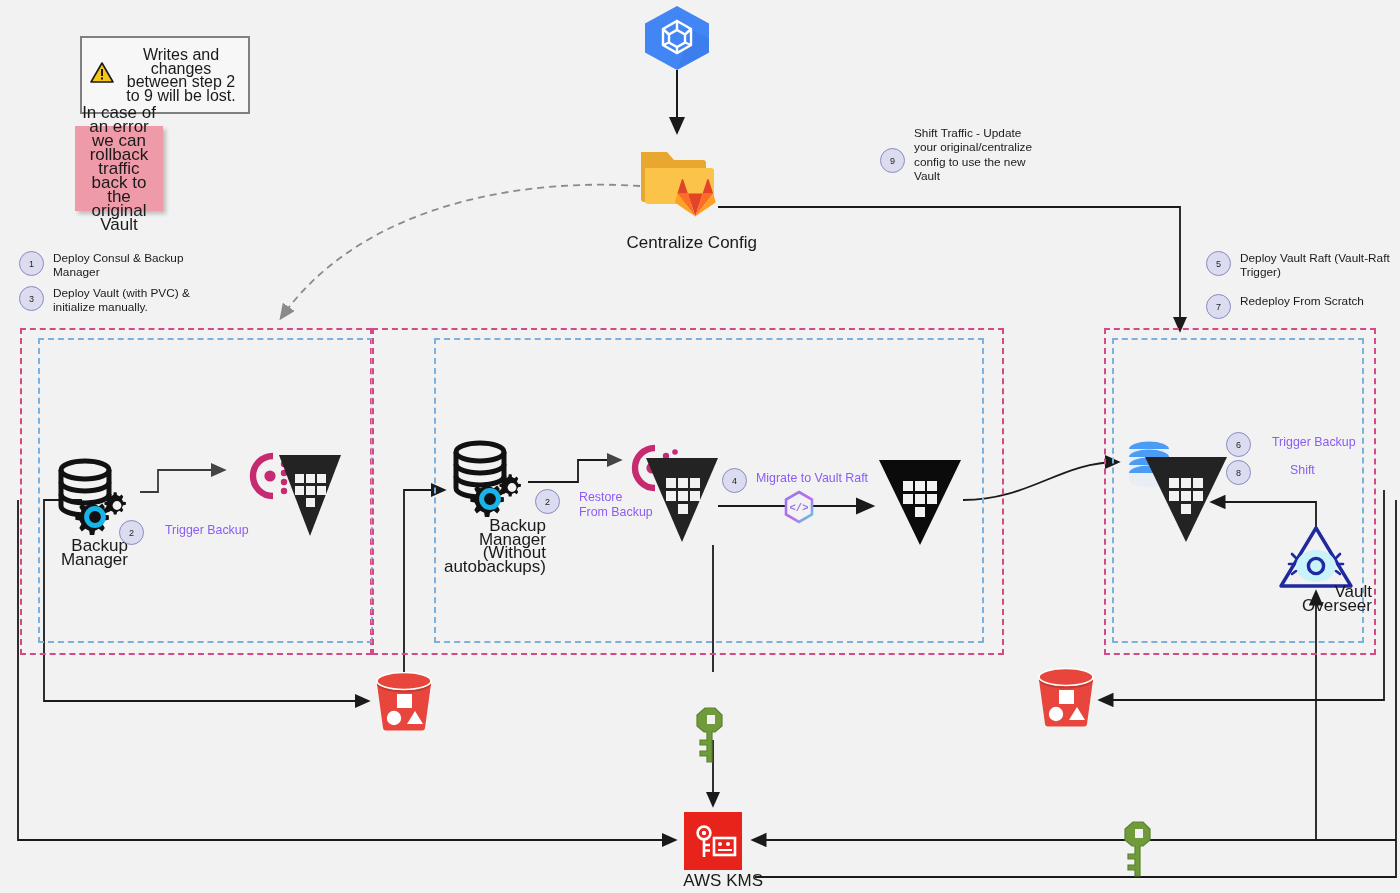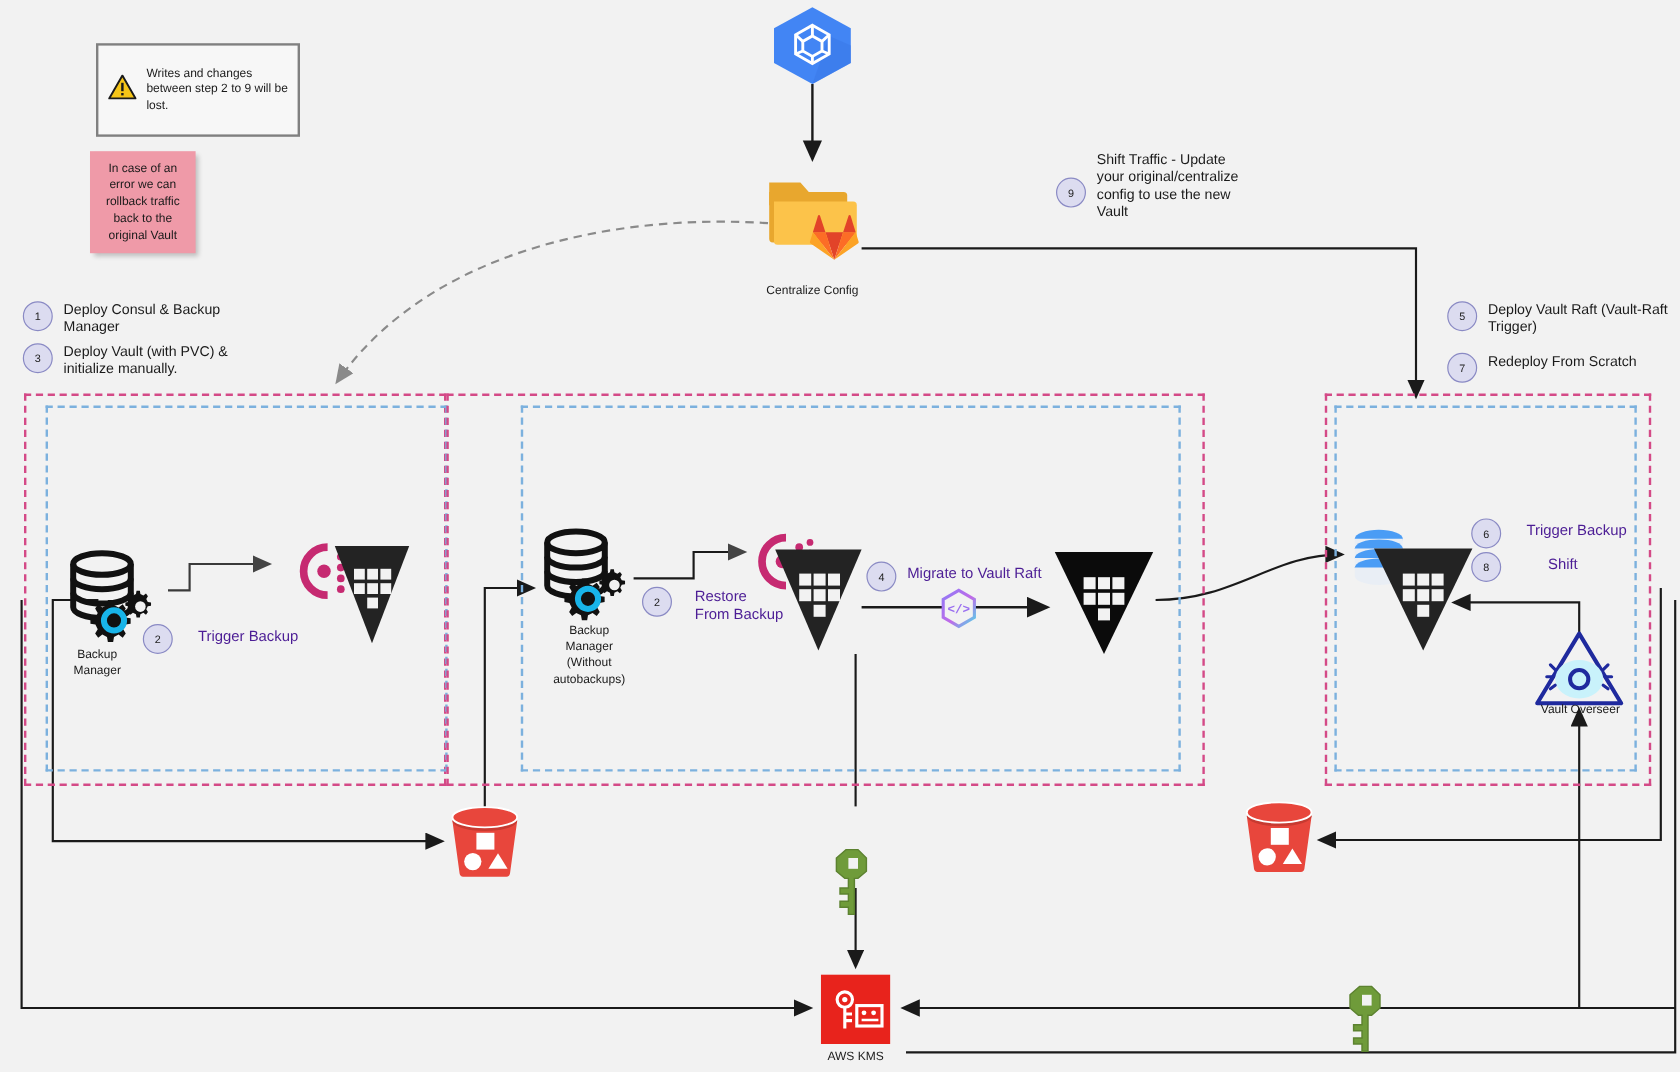--- a/index.html
+++ b/index.html
@@ -18,27 +18,27 @@
   }
   .abs{position:absolute;}
   svg.layer{position:absolute;left:0;top:0;width:1400px;height:893px;overflow:visible;pointer-events:none;}
 
   
   .warn-box{
     left:80px;top:36px;width:170px;height:78px;
     background:#f7f7f7;border:2px solid #808080;
     display:flex;align-items:center;gap:8px;padding:0 8px;box-sizing:border-box;
   }
-  .warn-box .txt{font-size:10px;line-height:13.5px;color:#1a1a1a;}
+  .warn-box .txt{font-size:16px;line-height:13.5px;color:#1a1a1a;text-align:center;}
   .sticky{
     left:75px;top:126px;width:88px;height:85px;
     background:#ef9aa8;
     box-shadow:3px 3px 4px rgba(0,0,0,.22);
     display:flex;align-items:center;justify-content:center;
-    text-align:center;font-size:10px;line-height:14px;color:#1a1a1a;
+    text-align:center;font-size:17px;line-height:14px;color:#1a1a1a;
     padding:2px 4px;box-sizing:border-box;
   }
 
   
   .step{
     display:flex;align-items:flex-start;gap:9px;
   }
   .bullet{
     width:23px;height:23px;border-radius:50%;
     background:#dcdcf0;border:1.4px solid #8a8ac4;
@@ -47,23 +47,23 @@
     flex:0 0 auto;
   }
   .step-label{font-size:11.8px;line-height:14.4px;color:#1a1a1a;}
 
   
   .outer-region{border:2.2px dashed #d44a87;box-sizing:border-box;}
   .inner-region{border:2.2px dashed #7cb1de;box-sizing:border-box;}
 
   
   .cap{
-    font-size:10px;line-height:13.6px;color:#1a1a1a;text-align:center;
-  }
-  .flow-label{font-size:12.4px;color:#4c1d95;white-space:nowrap;}
+    font-size:17px;line-height:13.6px;color:#1a1a1a;text-align:right;
+  }
+  .flow-label{font-size:12.4px;color:#8b5cf6;white-space:nowrap;}
 </style>
 </head>
 <body>
 
 <div id="canvas">
 
   <svg class="layer">
     <defs>
       <marker id="arw" markerWidth="10" markerHeight="10" refX="7.5" refY="4" orient="auto">
         <path d="M0,0 L9,4 L0,8 z" fill="#1a1a1a"></path>

